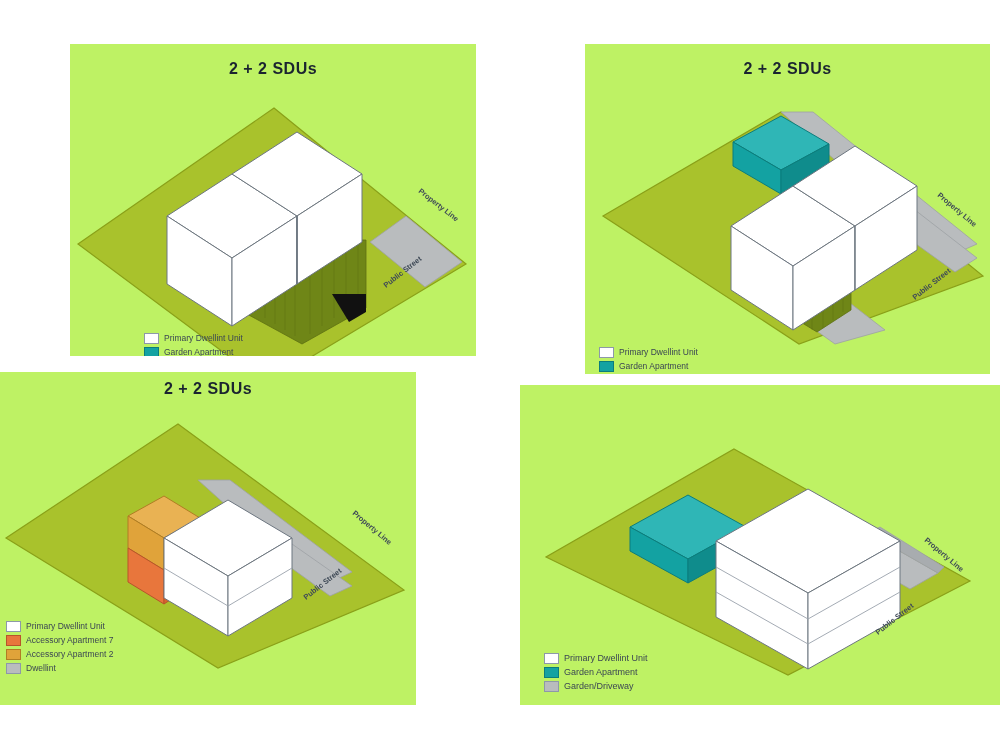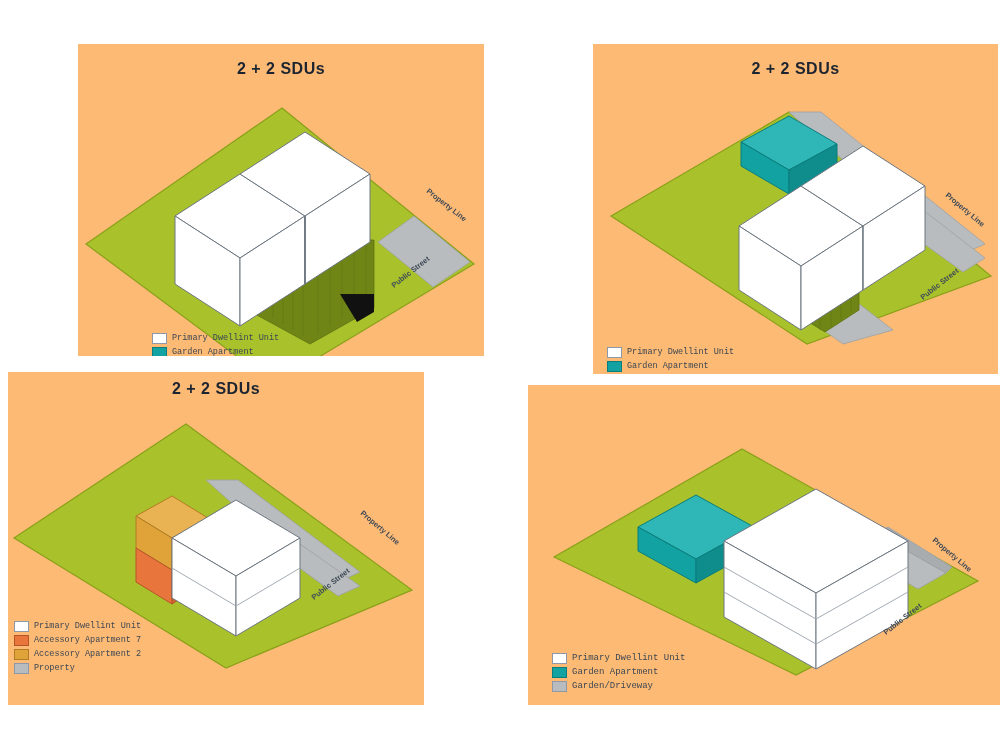--- a/index.html
+++ b/index.html
@@ -10,23 +10,22 @@
   }
   body {
     width: 1000px;
     height: 750px;
     position: relative;
     font-family: "Liberation Sans", sans-serif;
     overflow: hidden;
   }
   .panel {
     position: absolute;
-    background: #fdba74;
+    background: #bef264;
     overflow: hidden;
-    margin-left: 8px;
   }
   #panel-tl { left: 70px;  top: 44px;  width: 406px; height: 312px; }
   #panel-tr { left: 585px; top: 44px;  width: 405px; height: 330px; }
   #panel-bl { left: 0px;   top: 372px; width: 416px; height: 333px; }
   #panel-br { left: 520px; top: 385px; width: 480px; height: 320px; }
 
   .panel-title {
     position: absolute;
     left: 0;
     width: 100%;
@@ -67,21 +66,21 @@
   }
   .sw-white    { background: #ffffff; }
   .sw-teal     { background: #13a2a2; border-color: #0b7d7d; }
   .sw-gray     { background: #b9bcbe; }
   .sw-orange1  { background: #e8763c; border-color: #b8542a; }
   .sw-orange2  { background: #e0a33a; border-color: #b07d24; }
   .legend-label {
     font-size: 8.5px;
     color: #3b4653;
     white-space: nowrap;
-    font-family: Liberation Mono, monospace;
+    font-family: Liberation Sans, sans-serif;
     line-height: 11px;
   }
   #panel-tl .legend { left: 74px;  top: 288px; }
   #panel-tr .legend { left: 14px;  top: 302px; }
   #panel-bl .legend { left: 6px;   top: 248px; }
   #panel-br .legend { left: 24px;  top: 267px; }
   #panel-br .legend-label { font-size: 9px; }
 
   .edge-label {
     font-size: 7.5px;
@@ -238,21 +237,21 @@
     <div class="legend-row">
       <span class="legend-swatch sw-orange1"></span>
       <span class="legend-label">Accessory Apartment 7</span>
     </div>
     <div class="legend-row">
       <span class="legend-swatch sw-orange2"></span>
       <span class="legend-label">Accessory Apartment 2</span>
     </div>
     <div class="legend-row">
       <span class="legend-swatch sw-gray"></span>
-      <span class="legend-label">Property</span>
+      <span class="legend-label">Dwellint</span>
     </div>
   </div>
 </div>
 
 <div class="panel" id="panel-br">
 
   <div class="scene">
     <svg viewBox="0 0 480 320" preserveAspectRatio="none">
 
       <polygon points="214,64 450,196 268,290 26,172" fill="#a9c22c" stroke="#8aa018" stroke-width="1.2"></polygon>

